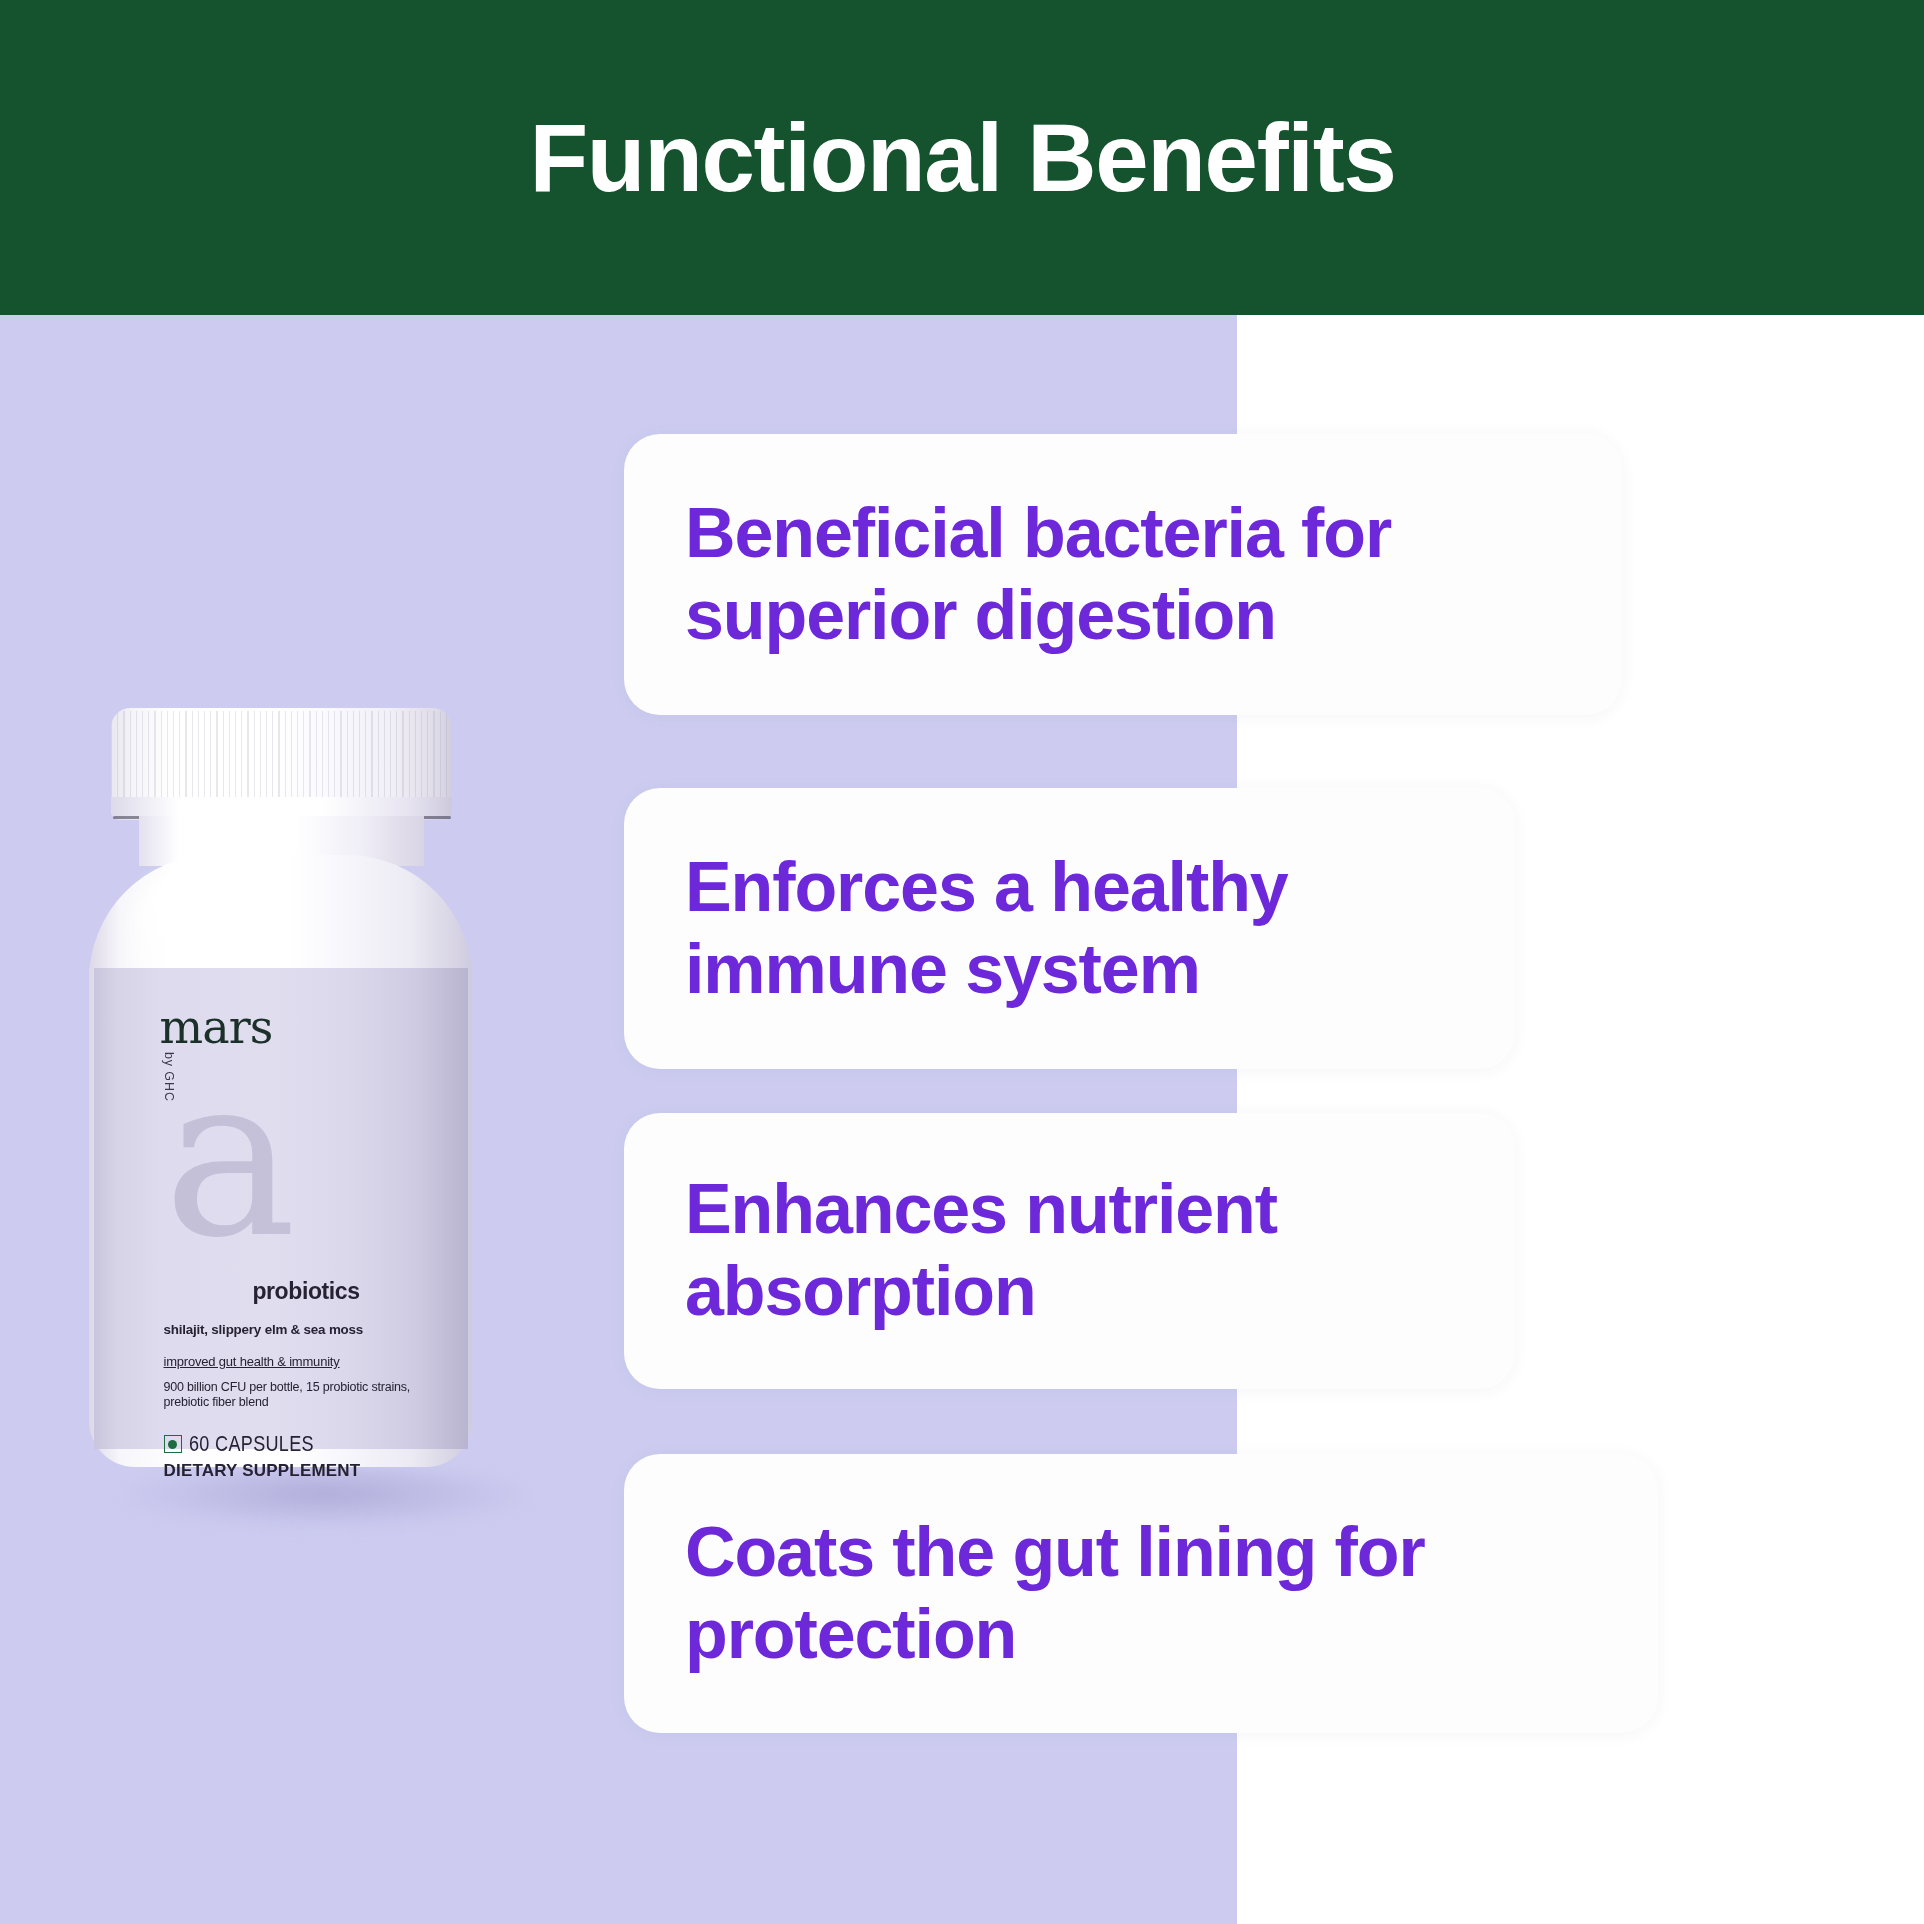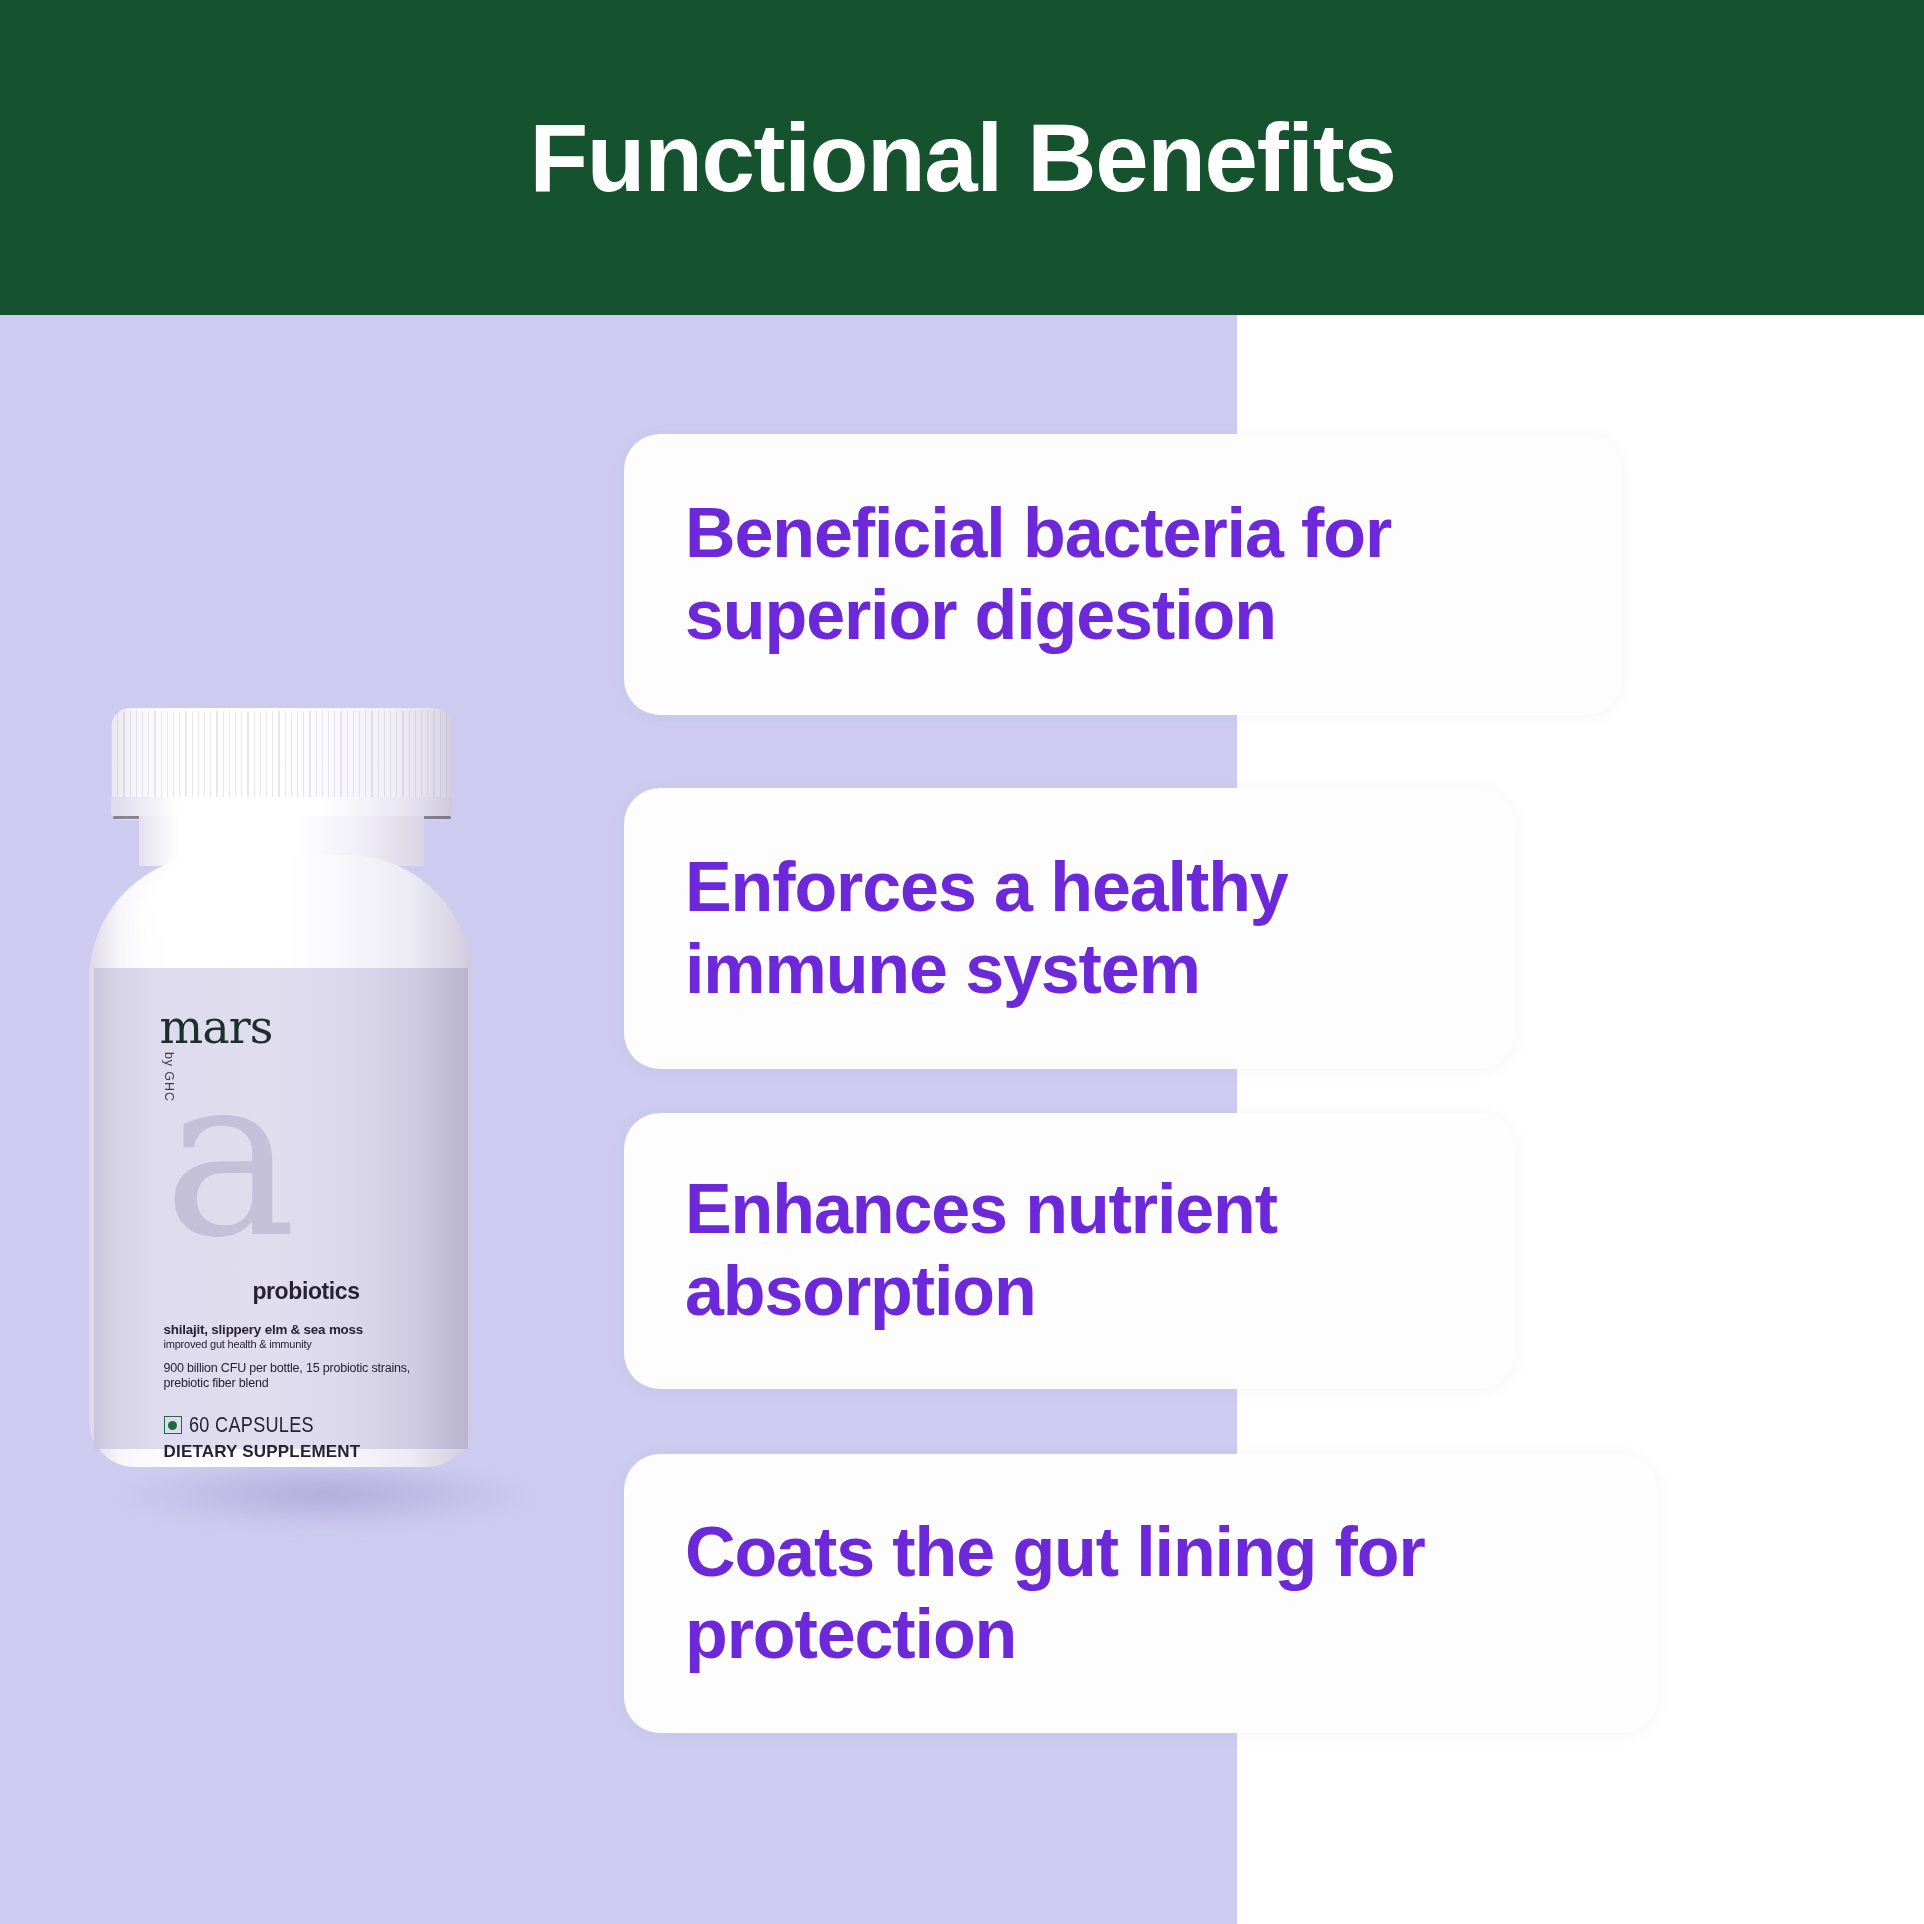--- a/index.html
+++ b/index.html
@@ -181,21 +181,21 @@
   .lbl-title{
     font-size:23px; font-weight:700; letter-spacing:-0.4px;
   }
   .title-rule{
     flex:1; height:1.8px; background:rgba(70,65,95,0.45);
   }
   .lbl-sub{
     font-size:13.4px; font-weight:700; margin-top:8px; letter-spacing:-0.2px;
   }
   .lbl-desc{
-    font-size:11px; font-weight:400; margin-top:1px; letter-spacing:-0.2px;
+    font-size:13px; font-weight:400; margin-top:17px; letter-spacing:-0.2px;text-decoration:underline;
   }
   .lbl-claim{
     font-size:12.5px; font-weight:400; margin-top:10.7px; line-height:1.26; letter-spacing:-0.2px;
   }
   .row-caps{
     display:flex; align-items:center; gap:7.1px; margin-top:20px;
   }
   .veg-mark{
     width:18px; height:18px;
     border:1.4px solid #1d6b3f;

